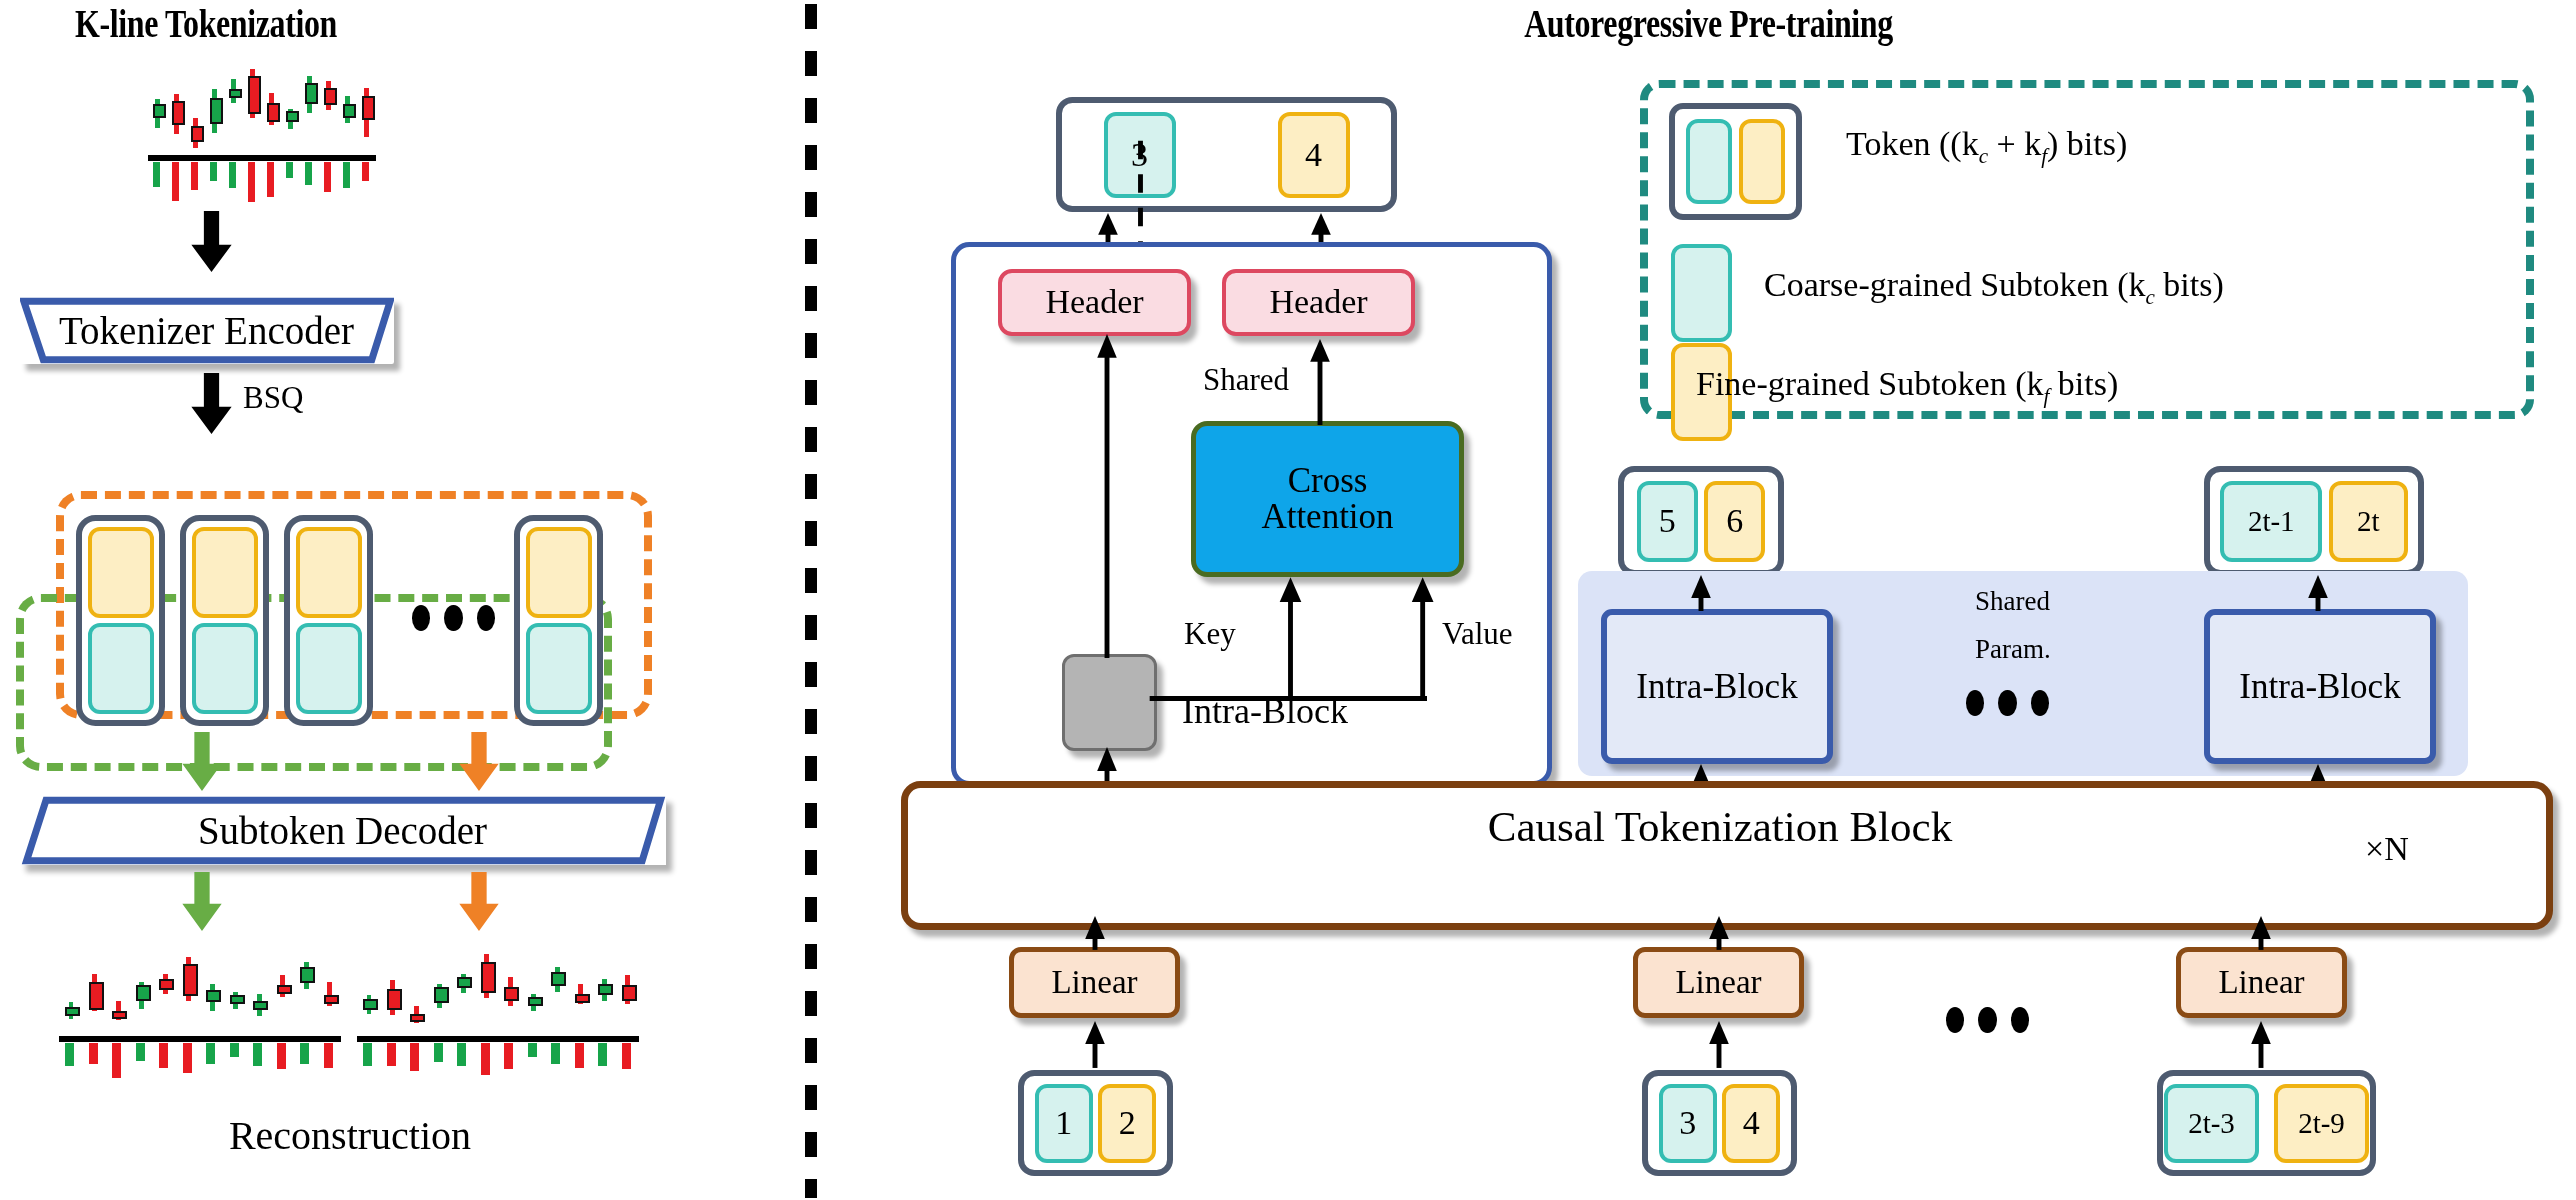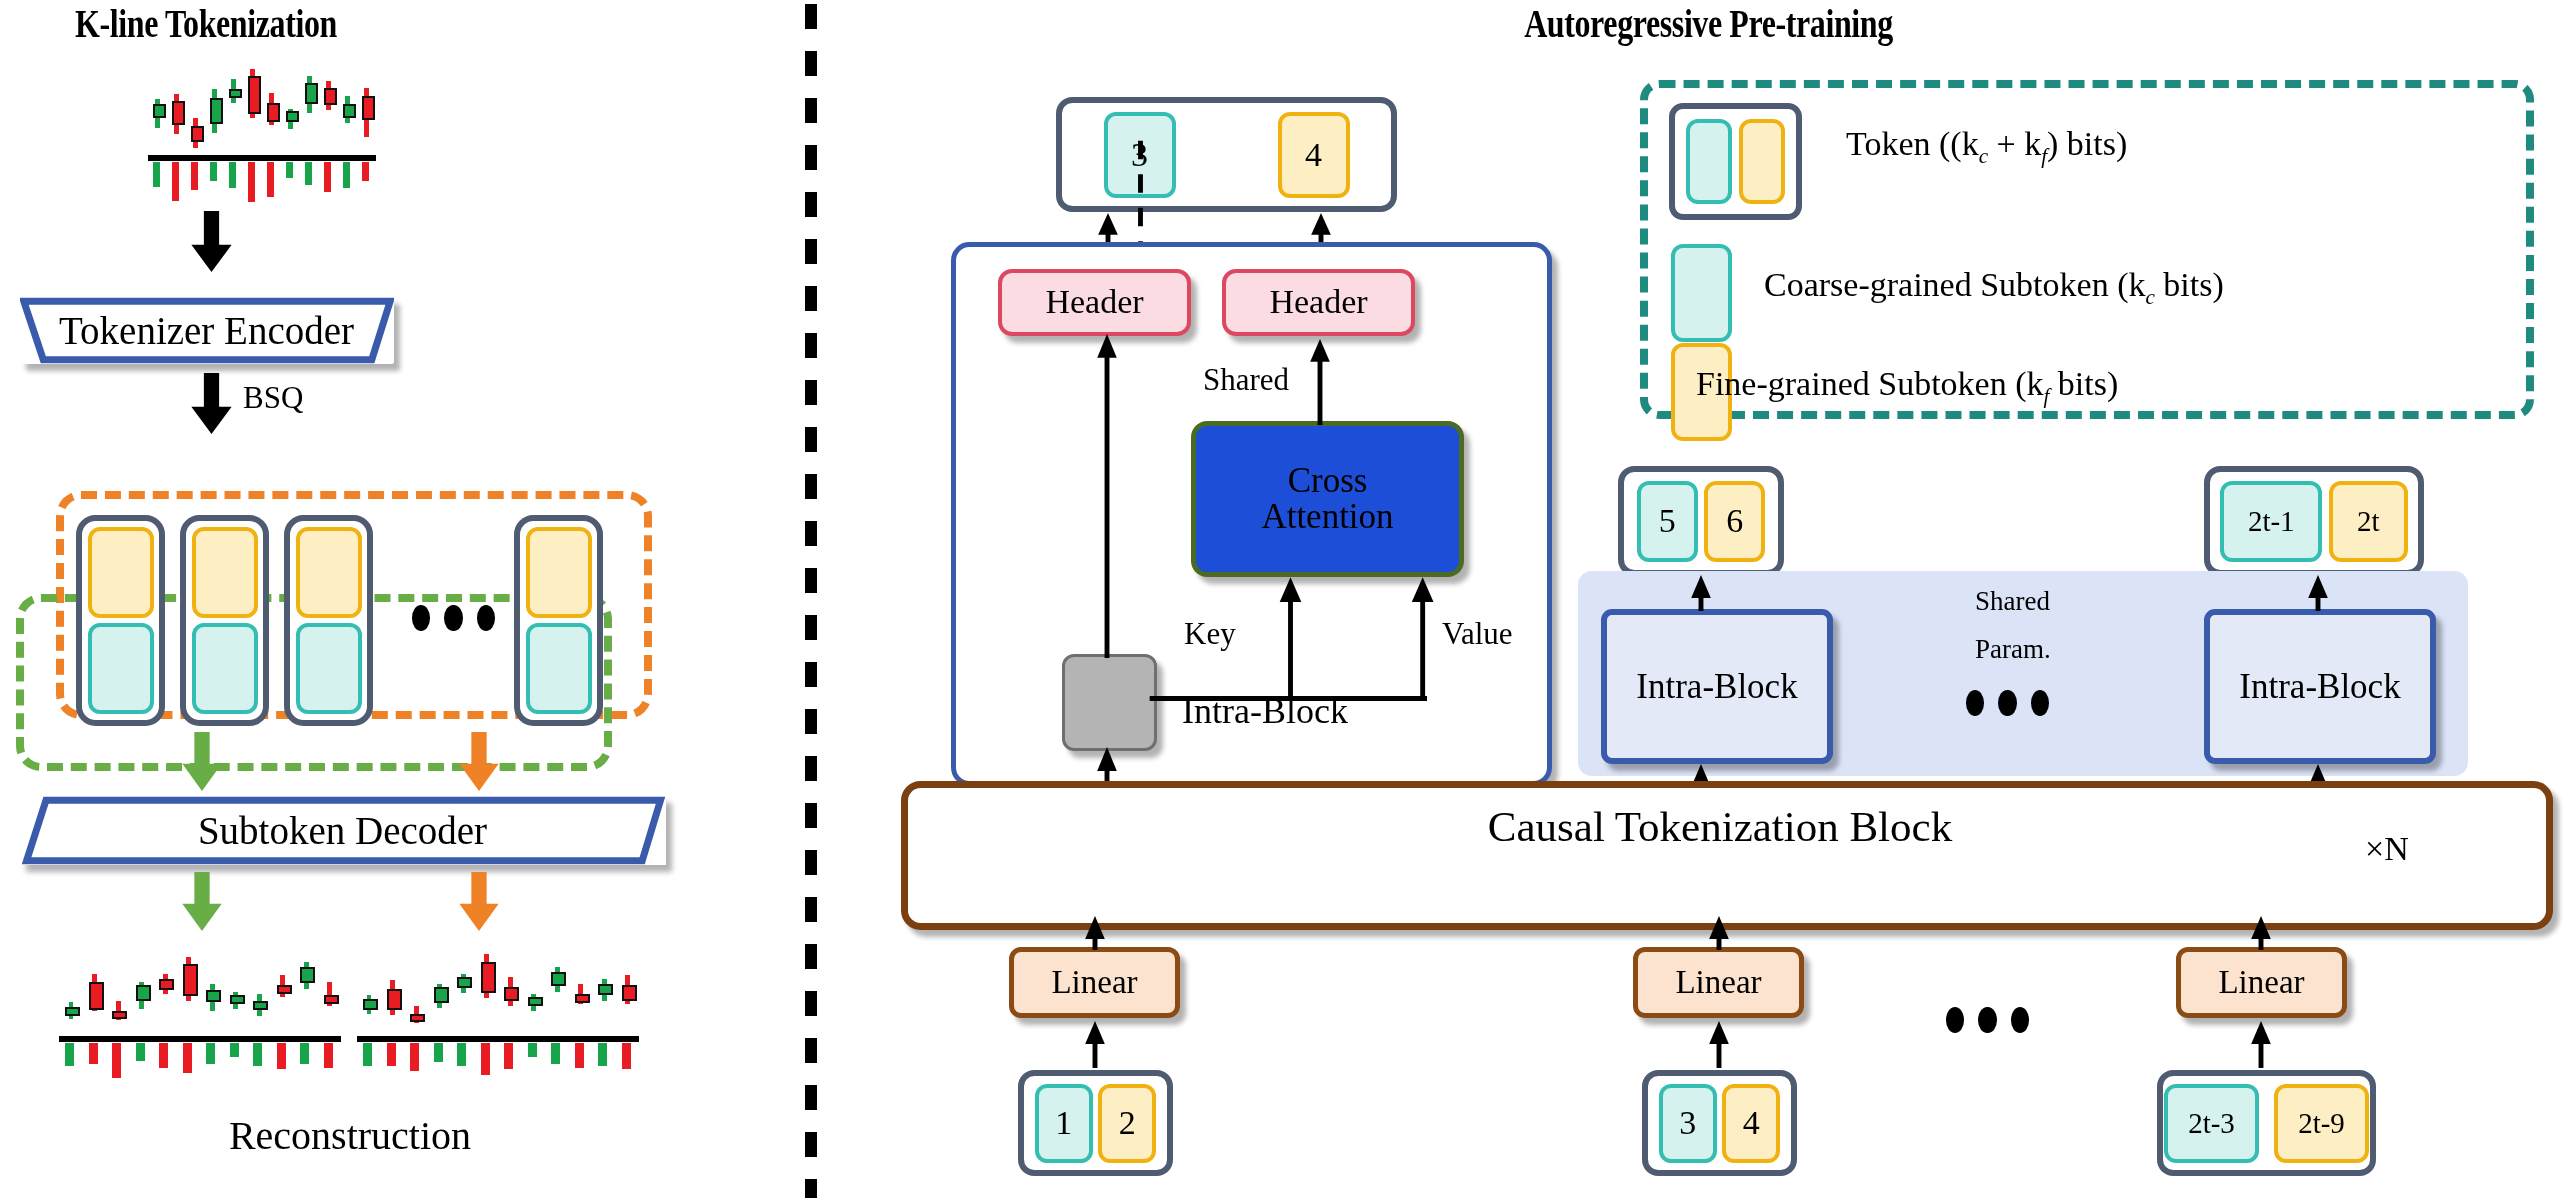--- a/index.html
+++ b/index.html
@@ -35,21 +35,21 @@
           display:flex;align-items:center;justify-content:center;}
   .sub{box-sizing:border-box;border-radius:12px;display:flex;align-items:center;
        justify-content:center;font-size:34px;line-height:1;}
   .sub.c{background:#d6f2ee;border:4.3px solid #34bdb2;}
   .sub.f{background:#fdeec4;border:4.3px solid #efb211;}
 
   
   .rbox{box-sizing:border-box;display:flex;align-items:center;justify-content:center;
         text-align:center;line-height:1.02;}
   .hdr{background:#fadce2;border:4.9px solid #dd4860;border-radius:14px;font-size:34px;}
-  .xatt{background:#1d4ed8;border:5.4px solid #4a6b21;border-radius:16.3px;font-size:35px;}
+  .xatt{background:#0ea5e9;border:5.4px solid #4a6b21;border-radius:16.3px;font-size:35px;}
   .lin{background:#fbe3d0;border:5.4px solid #8a4b14;border-radius:12px;font-size:33px;}
   .intrab{background:#e3e9f7;border:6px solid #3a5bab;border-radius:11px;font-size:35px;}
   .ctb{background:#ffffff;border:7.6px solid #7b3f10;border-radius:19.5px;}
   .greybox{background:#b4b4b4;border:3.3px solid #6f6f6f;border-radius:12px;}
   .outer-intra{background:#ffffff;border:5.4px solid #3a5bab;border-radius:18.4px;}
   .shared-wrap{background:#dbe3f7;border-radius:14px;}
 
   
   .dash-orange{box-sizing:border-box;border:8.1px dashed #ef8126;border-radius:25px;}
   .dash-green {box-sizing:border-box;border:8.1px dashed #68ad45;border-radius:25px;}

